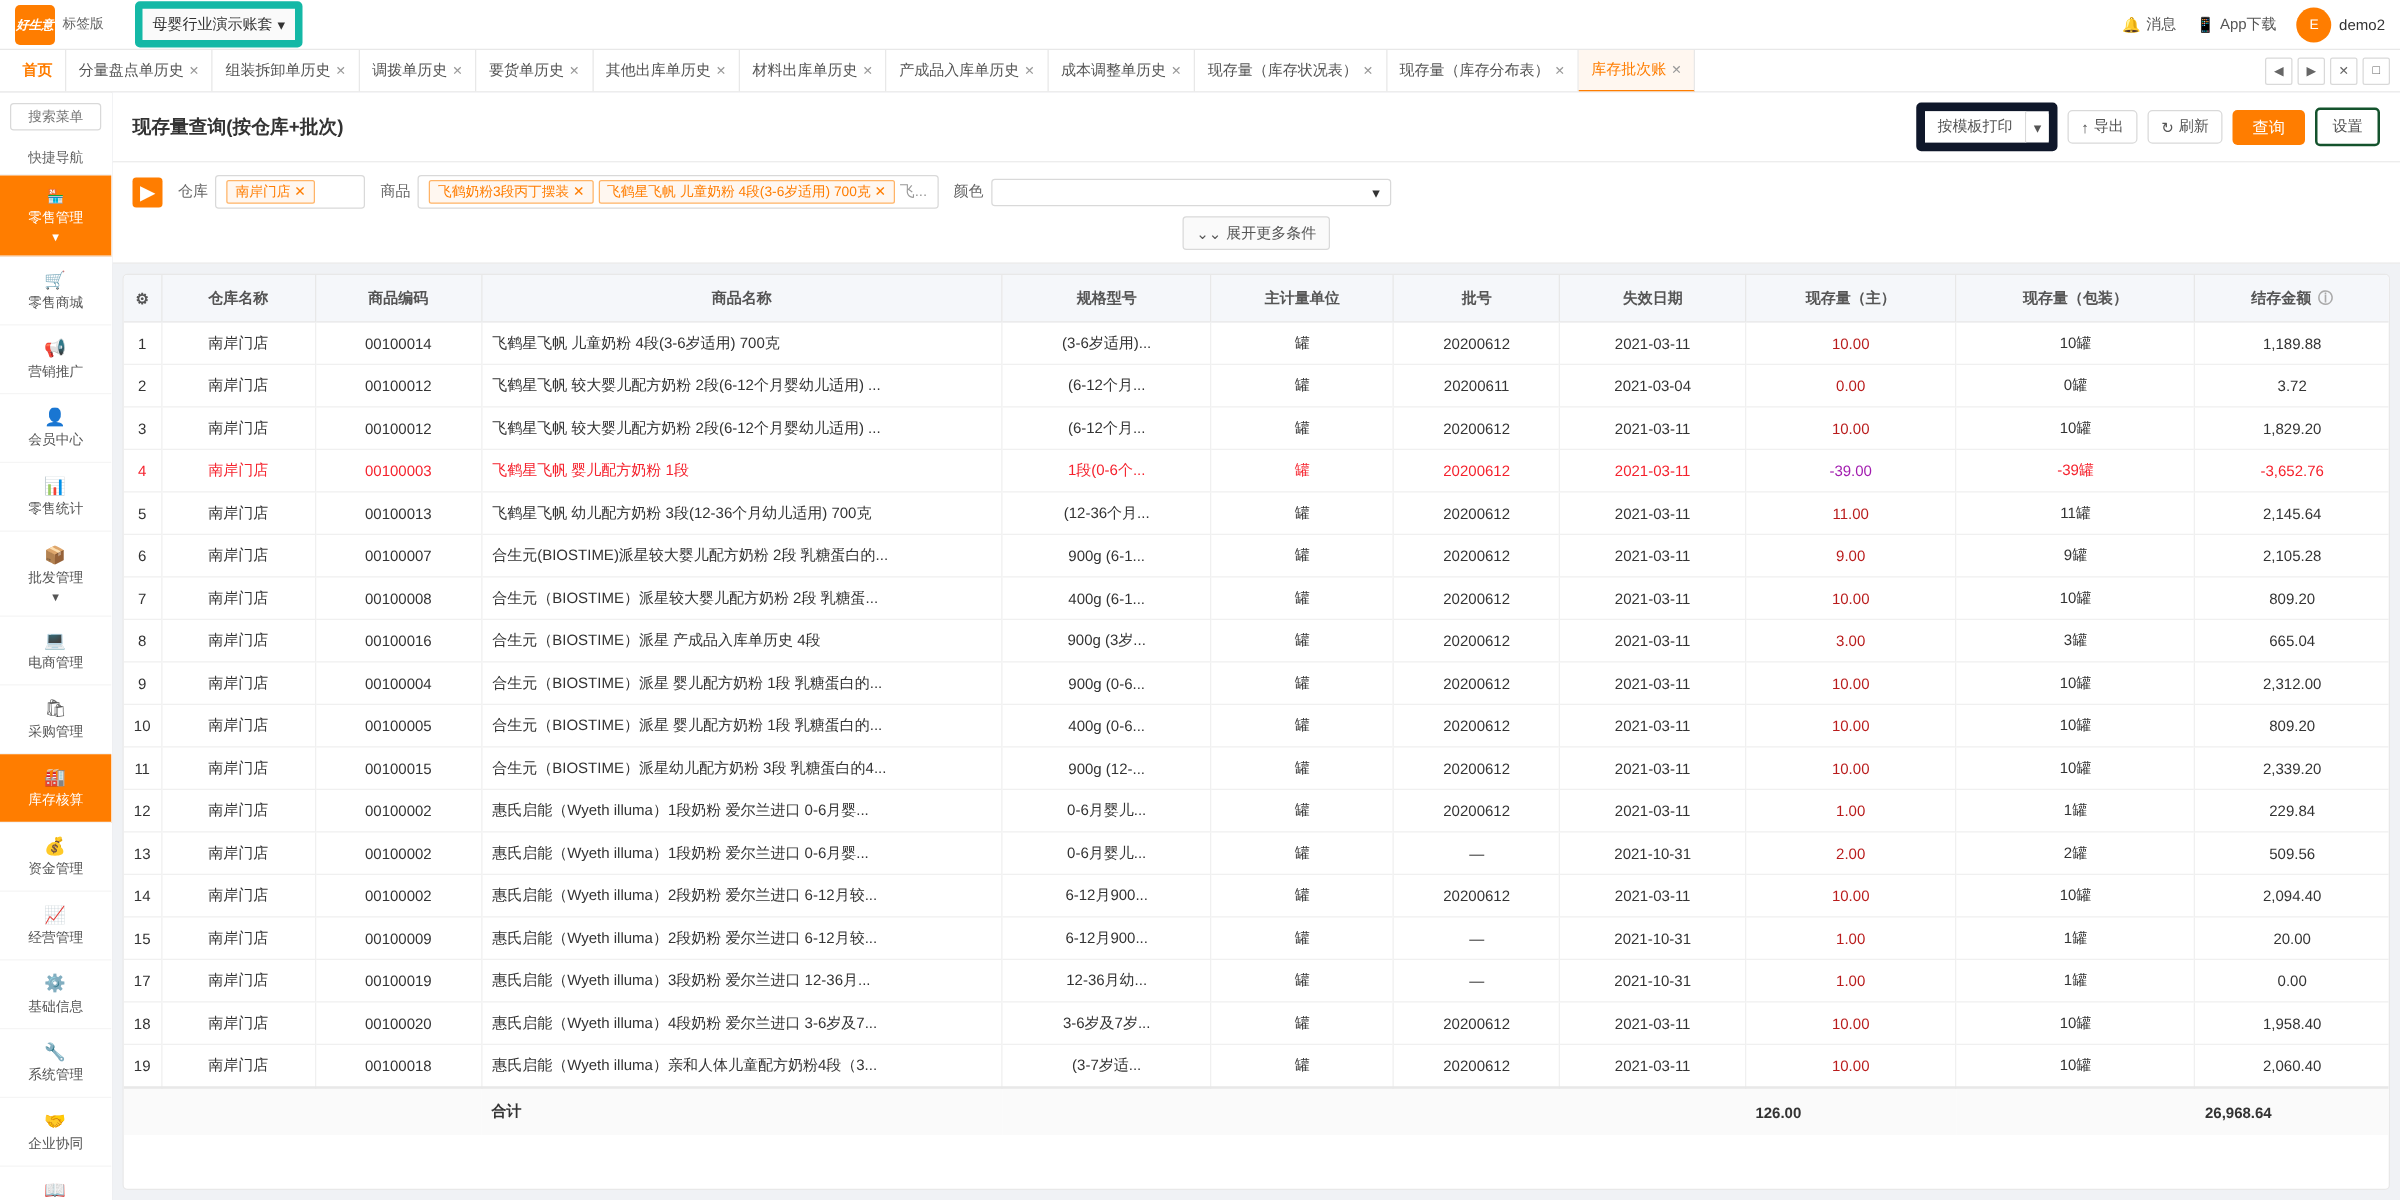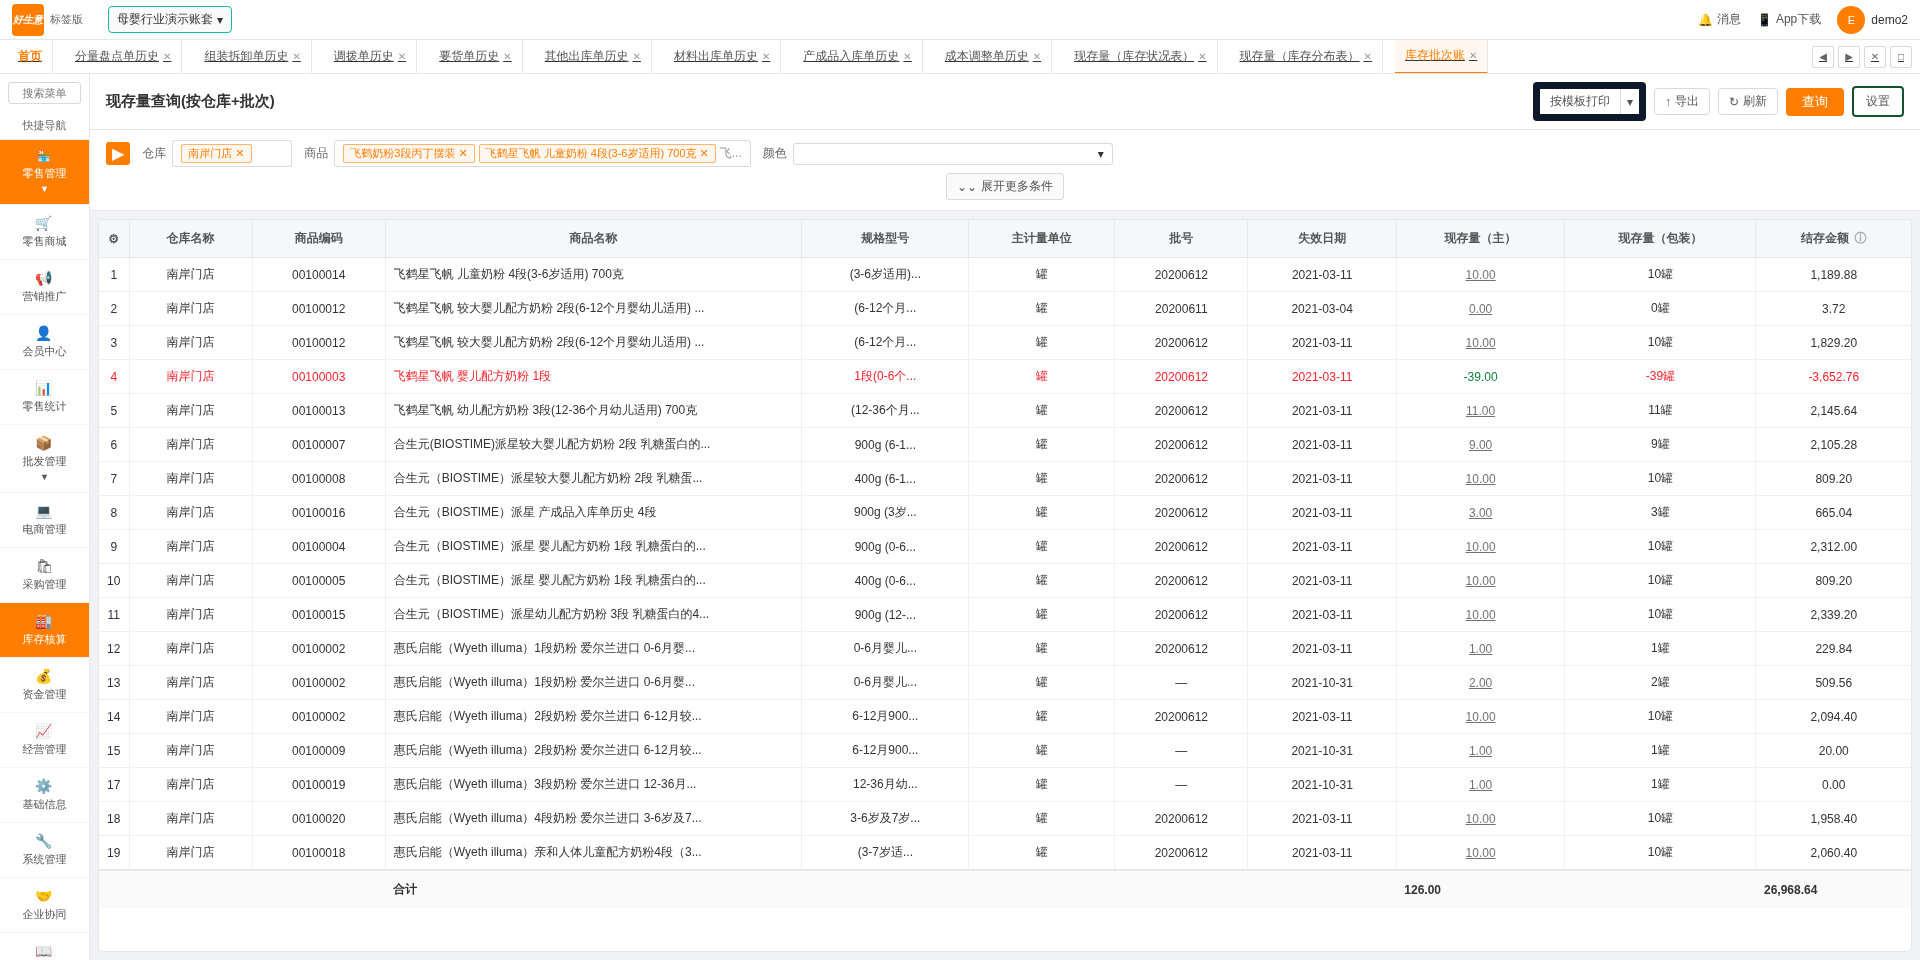--- a/index.html
+++ b/index.html
@@ -4,27 +4,27 @@
   <style>
     * { box-sizing: border-box; margin: 0; padding: 0; }
     body { font-family: "Microsoft YaHei", Arial, sans-serif; font-size: 12px; background: #f0f2f5; color: #333; overflow: hidden; height: 960px; width: 1920px; }
 
     
     .top-bar { height: 40px; background: #fff; display: flex; align-items: center; padding: 0 12px; border-bottom: 1px solid #e8e8e8; gap: 16px; }
     .logo { display: flex; align-items: center; gap: 6px; width: 80px; }
     .logo-icon { width: 32px; height: 32px; background: #ff7d00; border-radius: 4px; display: flex; align-items: center; justify-content: center; color: white; font-size: 10px; font-weight: bold; font-style: italic; }
     .logo-text { font-size: 11px; color: #666; line-height: 1.2; }
     .top-bar-center { flex: 1; display: flex; align-items: center; }
-    .company-select { display: flex; align-items: center; gap: 4px; font-size: 12px; color: #333; cursor: pointer; padding: 4px 8px; border: 1px solid #14b8a6; border-radius: 4px; background: #fafafa; }
+    .company-select { display: flex; align-items: center; gap: 4px; font-size: 12px; color: #333; cursor: pointer; padding: 4px 8px; border: 6px solid #14b8a6; border-radius: 4px; background: #fafafa; }
     .top-bar-right { display: flex; align-items: center; gap: 16px; }
     .top-bar-btn { display: flex; align-items: center; gap: 4px; font-size: 12px; color: #555; cursor: pointer; }
     .avatar { width: 28px; height: 28px; background: #ff7d00; border-radius: 50%; color: white; display: flex; align-items: center; justify-content: center; font-size: 11px; }
 
     
-    .tabs-bar { height: 34px; background: #fff; display: flex; align-items: center; padding: 0 8px; border-bottom: 1px solid #e8e8e8; overflow: hidden; gap: 12px; text-decoration: underline; }
+    .tabs-bar { height: 34px; background: #fff; display: flex; align-items: center; padding: 0 8px; border-bottom: 1px solid #e8e8e8; overflow: hidden; gap: 0; }
     .tab-item { display: flex; align-items: center; padding: 0 10px; height: 34px; font-size: 12px; color: #555; cursor: pointer; border-right: 1px solid #e8e8e8; white-space: nowrap; gap: 4px; flex-shrink: 0; }
     .tab-item.active { color: #ff7d00; background: #fff7f0; border-bottom: 2px solid #ff7d00; }
     .tab-item.home { color: #ff7d00; font-weight: bold; }
     .tab-close { color: #999; font-size: 10px; cursor: pointer; }
     .tabs-nav { display: flex; align-items: center; gap: 4px; margin-left: auto; }
     .tabs-nav-btn { width: 22px; height: 22px; border: 1px solid #d9d9d9; border-radius: 2px; display: flex; align-items: center; justify-content: center; cursor: pointer; font-size: 10px; color: #666; background: #fff; }
 
     
     .layout { display: flex; height: calc(960px - 74px); }
 
@@ -66,22 +66,22 @@
     .table-area { flex: 1; overflow: auto; padding: 0; background: #fff; margin: 8px; border-radius: 4px; border: 1px solid #e8e8e8; }
     table { width: 100%; border-collapse: collapse; font-size: 12px; }
     thead tr { background: #f5f7fa; border-bottom: 1px solid #e8e8e8; }
     thead th { padding: 10px 8px; text-align: center; font-weight: 600; color: #555; border-right: 1px solid #e8e8e8; white-space: nowrap; }
     thead th:last-child { border-right: none; }
     tbody tr { border-bottom: 1px solid #f0f0f0; }
     tbody tr.negative { color: #f5222d; }
     tbody td { padding: 8px 8px; text-align: center; border-right: 1px solid #f0f0f0; white-space: nowrap; }
     tbody td:last-child { border-right: none; }
     tbody td.name-cell { text-align: left; max-width: 220px; overflow: hidden; text-overflow: ellipsis; }
-    .num-link { color: #737373; text-decoration: underline; cursor: pointer; }
-    .num-negative { color: #15803d; cursor: pointer; }
+    .num-link { color: #b91c1c; cursor: pointer; }
+    .num-negative { color: #a21caf; cursor: pointer; }
     .footer-row { background: #fafafa; font-weight: bold; border-top: 2px solid #e8e8e8; }
     .footer-row td { padding: 10px 8px; }
     .info-icon { color: #aaa; margin-left: 2px; cursor: help; }
   </style>
 </head>
 <body>
 
 <div class="top-bar">
   <div class="logo">
     <div class="logo-icon">好生意</div>

